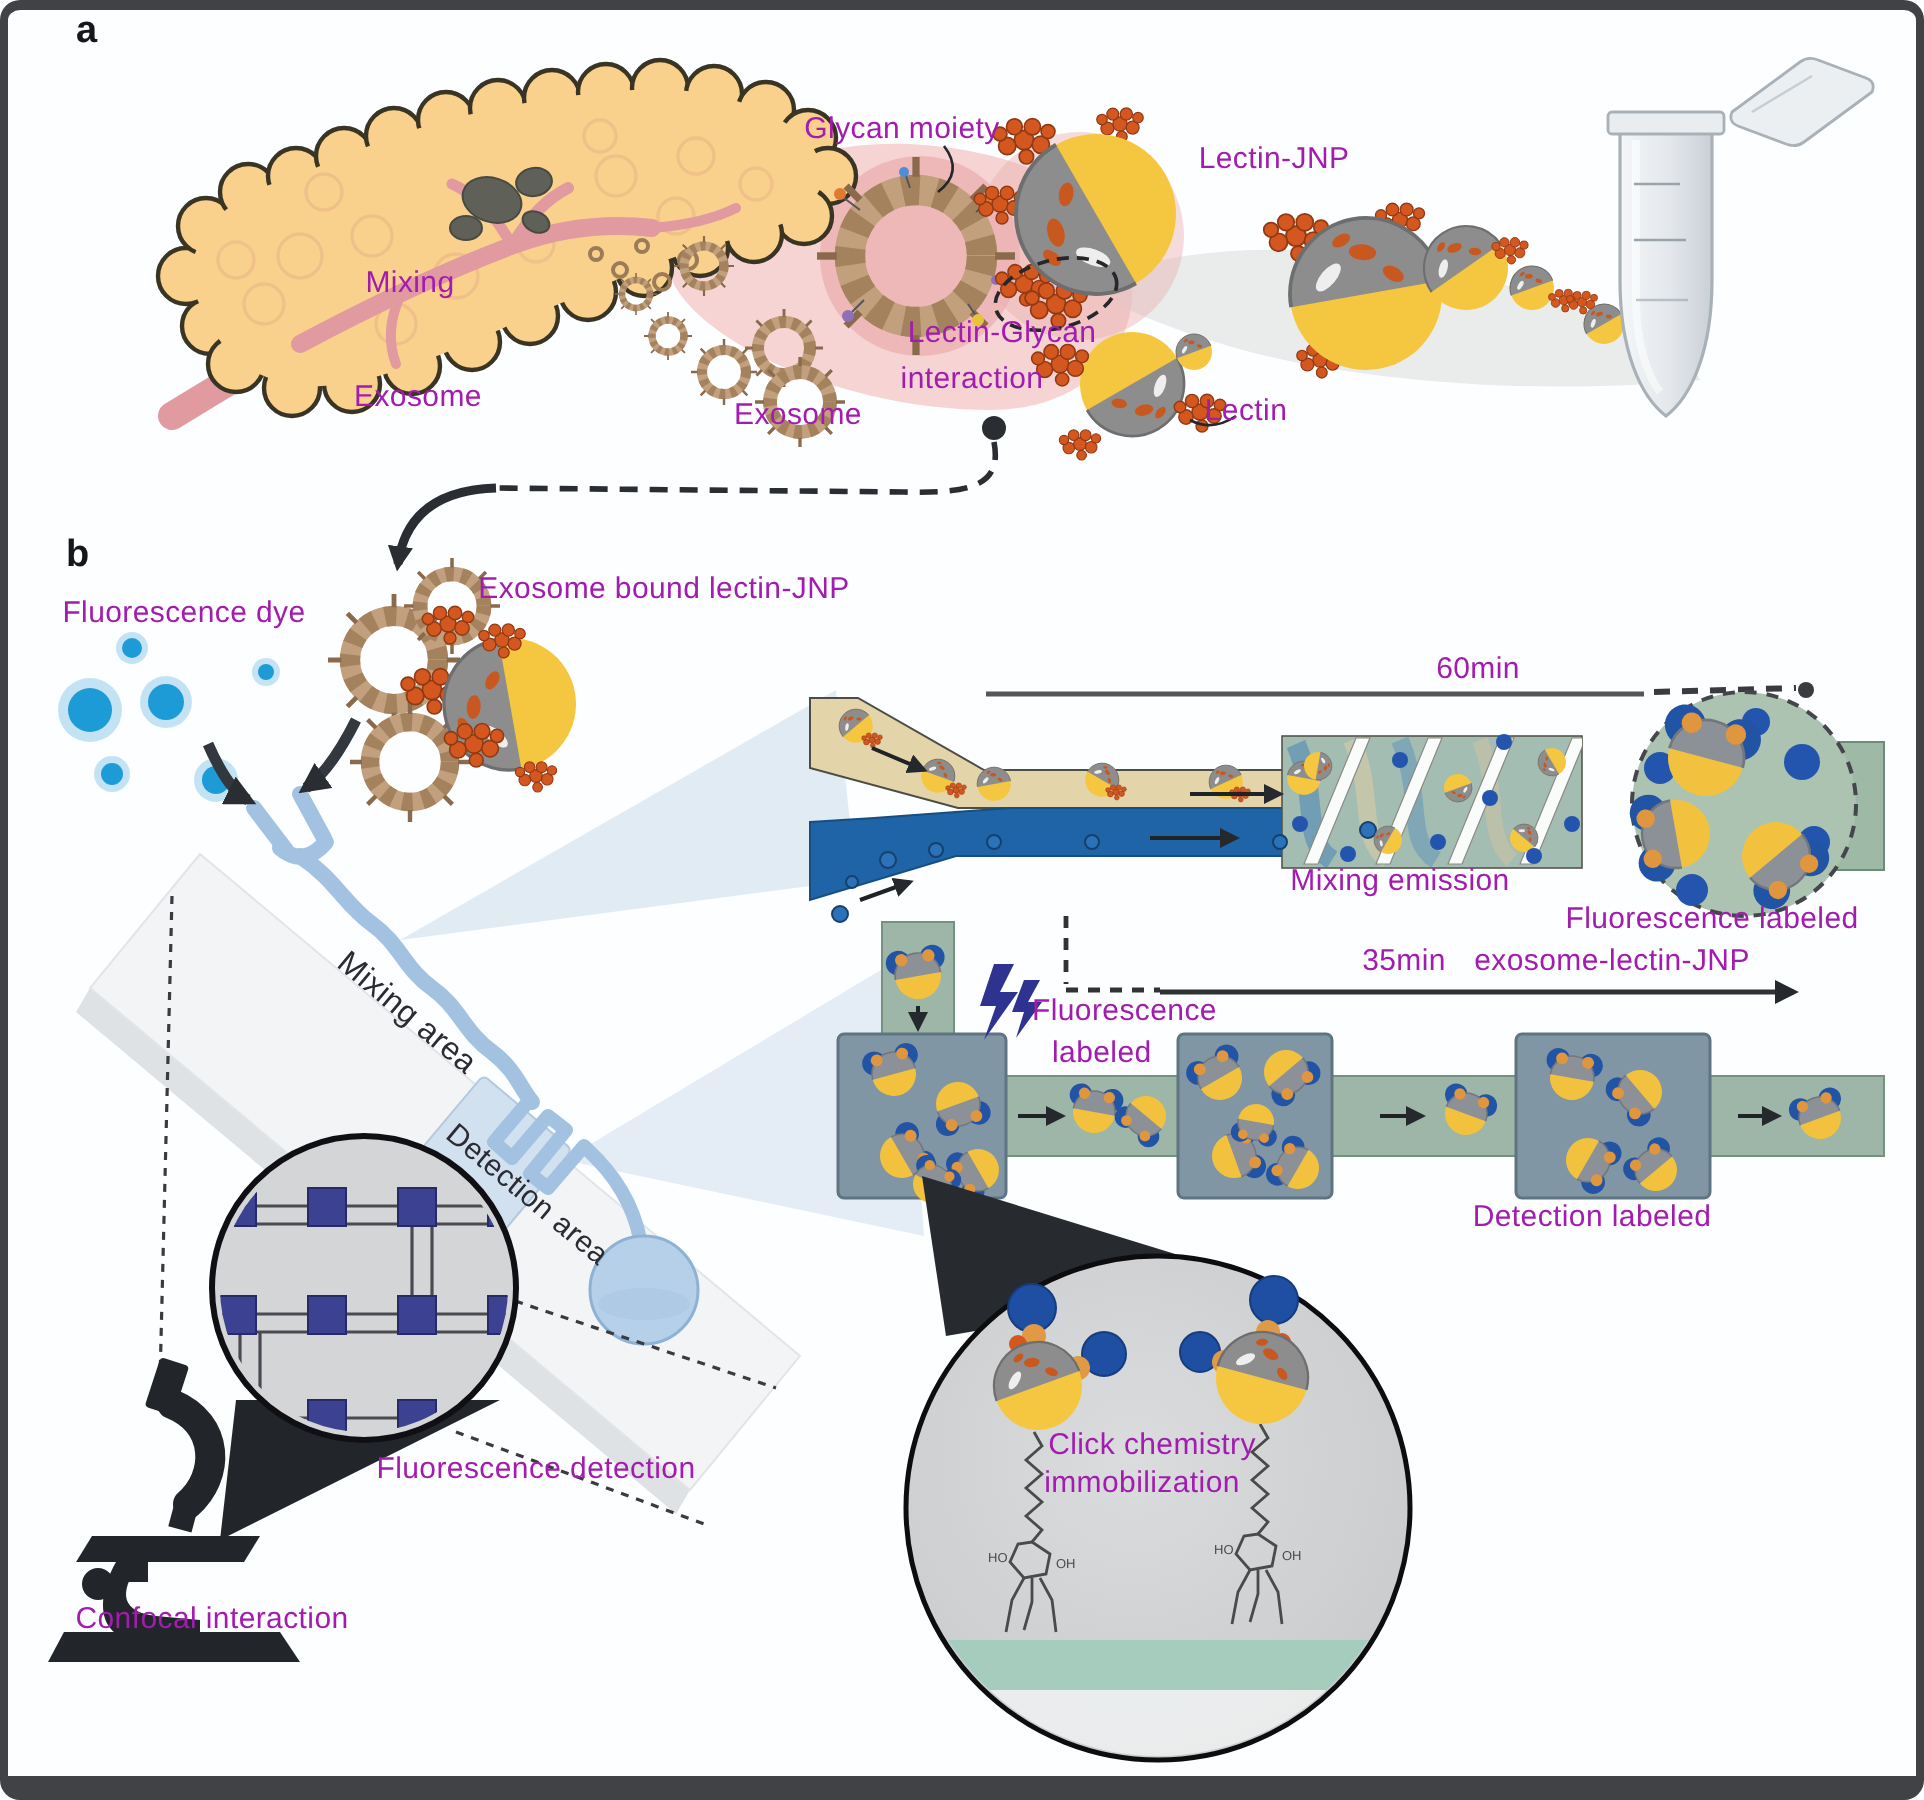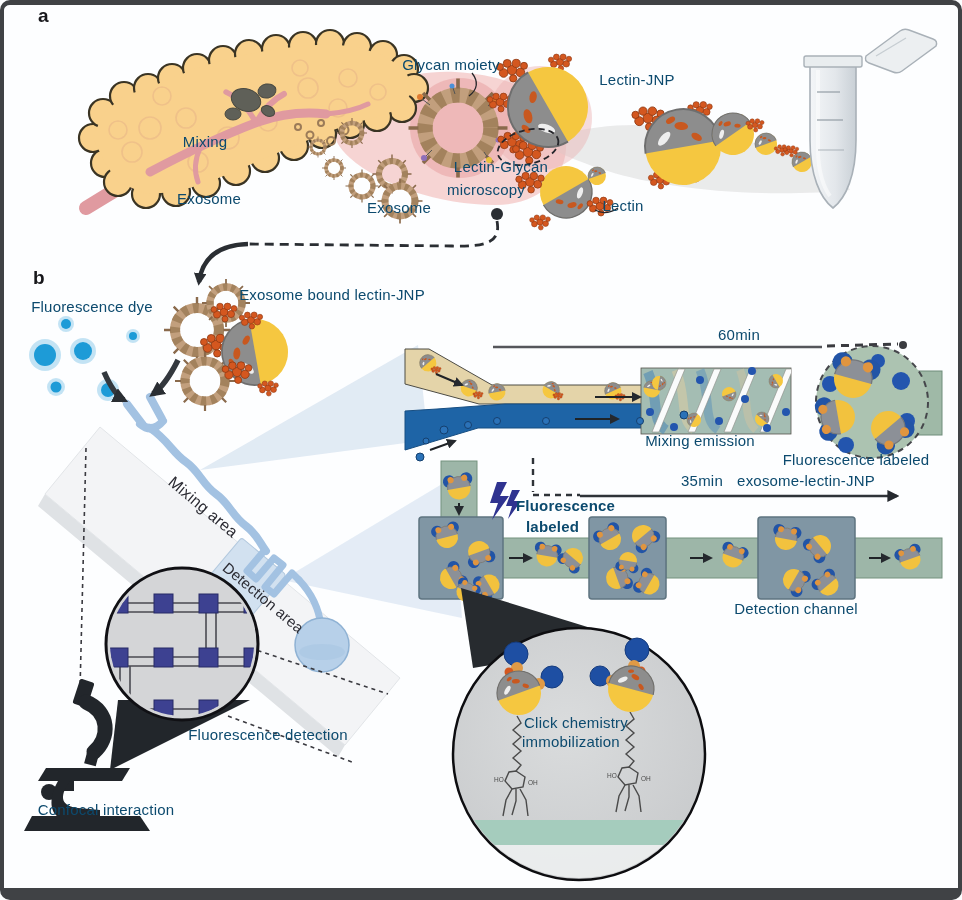--- a/index.html
+++ b/index.html
@@ -1,23 +1,23 @@
 <!DOCTYPE html>
 <html><head>
 <meta charset="utf-8">
 <style>
   html,body{margin:0;padding:0;background:#222;}
   .frame{position:relative;width:962px;height:900px;background:#FDFEFF;overflow:hidden;
          font-family:"Liberation Sans",sans-serif;}
   .border-overlay{position:absolute;inset:0;border:4px solid #404245;border-bottom-width:12px;
          border-top-width:5px;border-radius:10px;pointer-events:none;z-index:50;}
   svg.art{position:absolute;left:0;top:0;z-index:1;}
-  .lbl{position:absolute;z-index:10;font-size:15px;line-height:1.1;color:#0c4a6e;
+  .lbl{position:absolute;z-index:10;font-size:15px;line-height:1.1;color:#a21caf;
        white-space:nowrap;transform:translateX(-50%);letter-spacing:.2px;}
-  .lbl.left{transform:none;font-weight:bold;}
+  .lbl.left{transform:none;}
   .lbl.rot{transform:translate(-50%,-50%) rotate(40deg);color:#2B2B33;font-size:16px;}
   .lbl.rot2{transform:translate(-50%,-50%) rotate(40deg);color:#2B2B33;font-size:15px;}
   .lbl.panel{transform:none;font-weight:bold;font-size:19px;color:#17171B;}
   .lbl.tiny{transform:none;font-size:6.5px;color:#4A4A4A;letter-spacing:0;}
 </style>
 </head>
 <body>
 
 <div class="frame">
 
@@ -501,38 +501,38 @@
 </g>
 </svg>
 
 <div class="lbl panel" style="left:38px;top:6px">a</div>
 <div class="lbl" style="left:205px;top:134px">Mixing</div>
 <div class="lbl" style="left:209px;top:191px">Exosome</div>
 <div class="lbl" style="left:399px;top:200px">Exosome</div>
 <div class="lbl" style="left:451px;top:57px">Glycan moiety</div>
 <div class="lbl" style="left:637px;top:72px">Lectin-JNP</div>
 <div class="lbl" style="left:501px;top:159px">Lectin-Glycan</div>
-<div class="lbl" style="left:486px;top:182px">microscopy</div>
+<div class="lbl" style="left:486px;top:182px">interaction</div>
 <div class="lbl" style="left:623px;top:198px">Lectin</div>
 
 <div class="lbl panel" style="left:33px;top:268px">b</div>
 <div class="lbl" style="left:92px;top:299px">Fluorescence dye</div>
 <div class="lbl" style="left:332px;top:287px">Exosome bound lectin-JNP</div>
 <div class="lbl rot" style="left:203px;top:507px">Mixing area</div>
 <div class="lbl rot2" style="left:263px;top:598px">Detection area</div>
 
 <div class="lbl" style="left:739px;top:327px">60min</div>
 <div class="lbl" style="left:700px;top:433px">Mixing emission</div>
 <div class="lbl" style="left:856px;top:452px">Fluorescence labeled</div>
 <div class="lbl" style="left:806px;top:473px">exosome-lectin-JNP</div>
 
 <div class="lbl" style="left:702px;top:473px">35min</div>
 <div class="lbl left" style="left:516px;top:498px">Fluorescence</div>
 <div class="lbl left" style="left:526px;top:519px">labeled</div>
-<div class="lbl" style="left:796px;top:601px">Detection channel</div>
+<div class="lbl" style="left:796px;top:601px">Detection labeled</div>
 
 <div class="lbl" style="left:576px;top:715px">Click chemistry</div>
 <div class="lbl" style="left:571px;top:734px">immobilization</div>
 <div class="lbl tiny" style="left:494px;top:776px">HO</div>
 <div class="lbl tiny" style="left:528px;top:779px">OH</div>
 <div class="lbl tiny" style="left:607px;top:772px">HO</div>
 <div class="lbl tiny" style="left:641px;top:775px">OH</div>
 
 <div class="lbl" style="left:268px;top:727px">Fluorescence detection</div>
 <div class="lbl" style="left:106px;top:802px">Confocal interaction</div>

